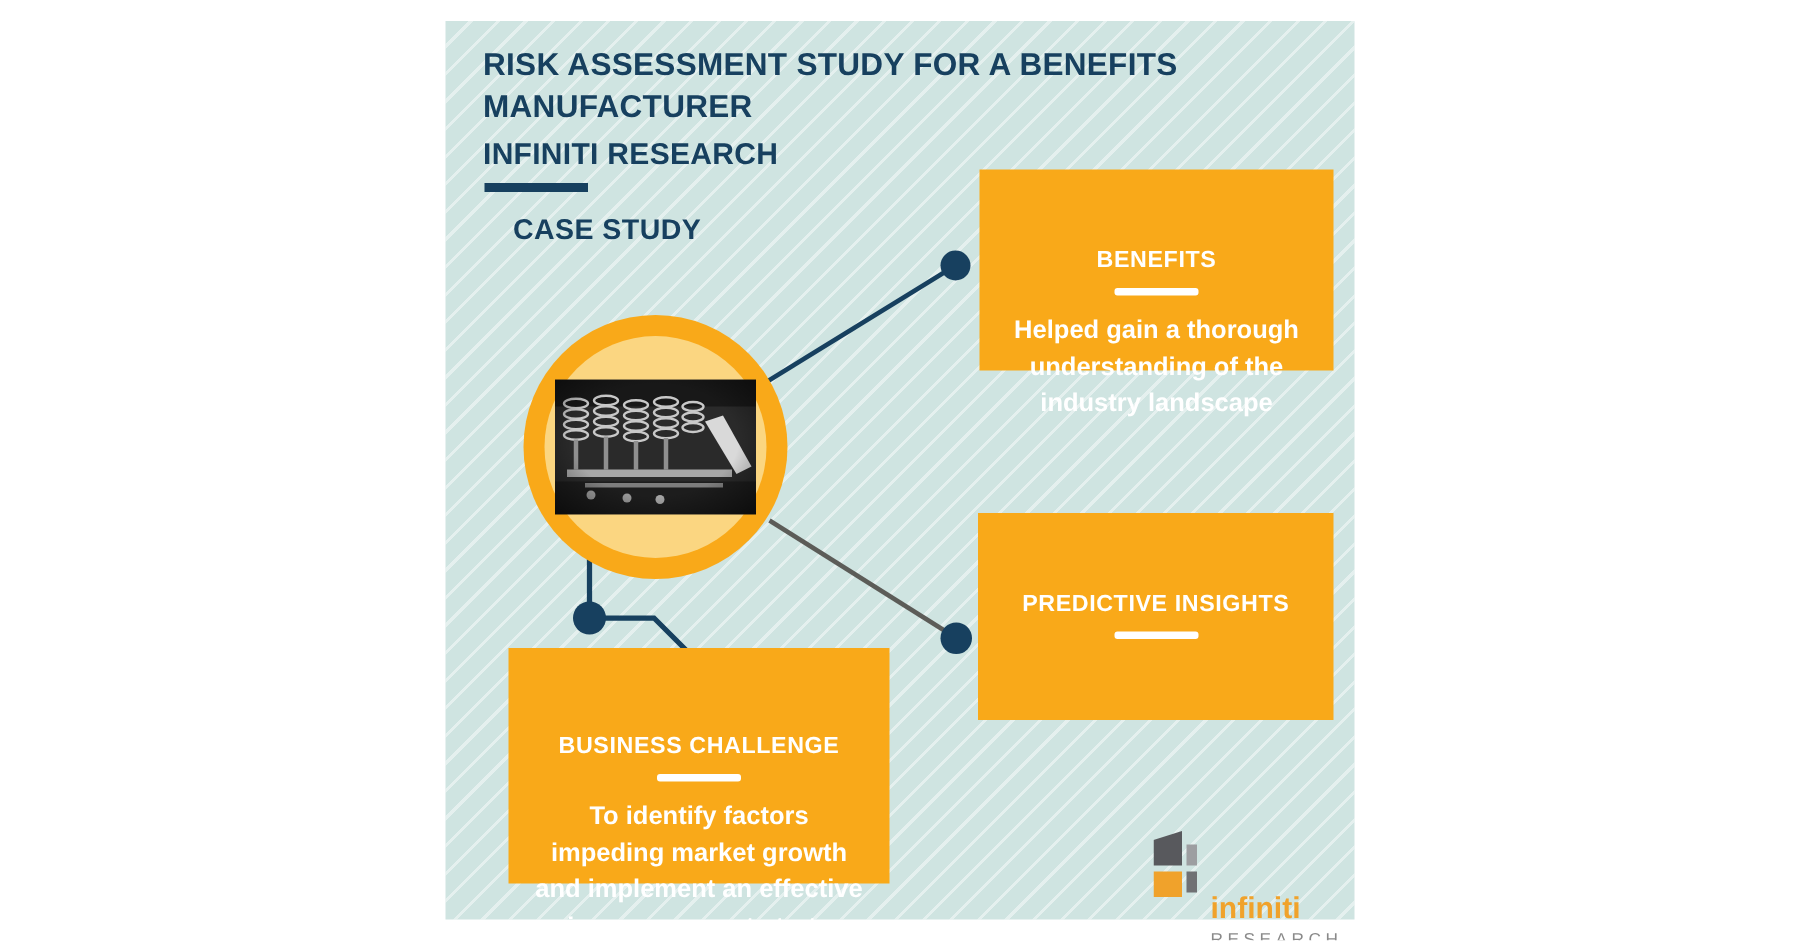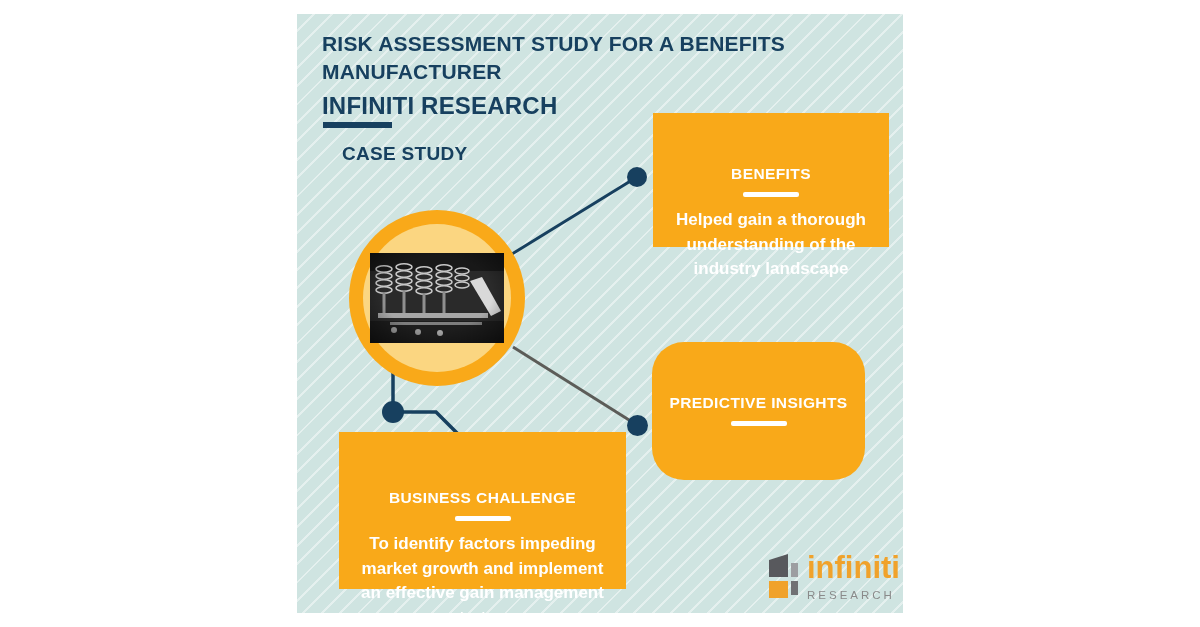--- a/index.html
+++ b/index.html
@@ -26,21 +26,21 @@
 
   .connectors{position:absolute;left:0;top:0;width:1200px;height:627px;pointer-events:none;}
 
   .title{
     position:absolute;left:322px;top:30px;width:560px;
     font-size:21px;font-weight:bold;color:var(--navy);
     line-height:1.33;letter-spacing:0.2px;
   }
   .brand{
     position:absolute;left:322px;top:92px;
-    font-size:24px;font-weight:bold;color:var(--navy);letter-spacing:0.2px;
+    font-size:20px;font-weight:bold;color:var(--navy);letter-spacing:0.2px;
   }
   .divider{
     position:absolute;left:323px;top:122px;width:69px;height:6px;background:var(--navy);
   }
   .tagline{
     position:absolute;left:322px;top:143px;
     font-size:19px;font-weight:bold;color:var(--navy);letter-spacing:0.3px;margin-left:20px;
   }
 
   .photo-circle{
@@ -58,32 +58,32 @@
   .dot{position:absolute;border-radius:50%;background:var(--navy);}
   .dot-benefits{left:627px;top:167px;width:20px;height:20px;}
   .dot-predictive{left:627px;top:415px;width:21px;height:21px;}
   .dot-challenge{left:382px;top:401px;width:22px;height:22px;}
 
   .card{
     position:absolute;background:var(--accent);color:#ffffff;text-align:center;
     padding-top:16px;
   }
   .card-benefits{left:653px;top:113px;width:236px;height:134px;}
-  .card-predictive{left:652px;top:342px;width:213px;height:138px;border-radius:32px;}
-  .card-challenge{left:339px;top:432px;width:287px;height:157px;padding-top:21px;}
+  .card-predictive{left:652px;top:342px;width:237px;height:138px;}
+  .card-challenge{left:339px;top:432px;width:254px;height:157px;padding-top:21px;}
   .card-title{font-size:15.5px;font-weight:bold;letter-spacing:0.4px;margin-top:36px;}
   .card-rule{width:56px;height:5px;background:#ffffff;border-radius:2px;margin:9px auto 11px auto;}
   .card-body{font-size:17px;font-weight:bold;line-height:1.45;padding:0 14px;}
 
   .logo{
     position:absolute;left:769px;top:551px;display:flex;align-items:flex-start;gap:8px;
   }
   .logo-icon{display:block;}
   .logo-text{display:flex;flex-direction:column;}
-  .logo-wordmark{font-size:31px;font-weight:bold;color:var(--logo-orange);line-height:1.1;}
+  .logo-wordmark{font-size:20px;font-weight:bold;color:var(--logo-orange);line-height:1.1;margin-top:44px;}
   .logo-sub{font-size:11.5px;color:var(--logo-gray);letter-spacing:3px;margin-top:4px;}
 </style>
 </head>
 <body>
 
 <div class="stage">
 
   <div class="panel"></div>
 
   <svg class="connectors" viewBox="0 0 1200 627">

